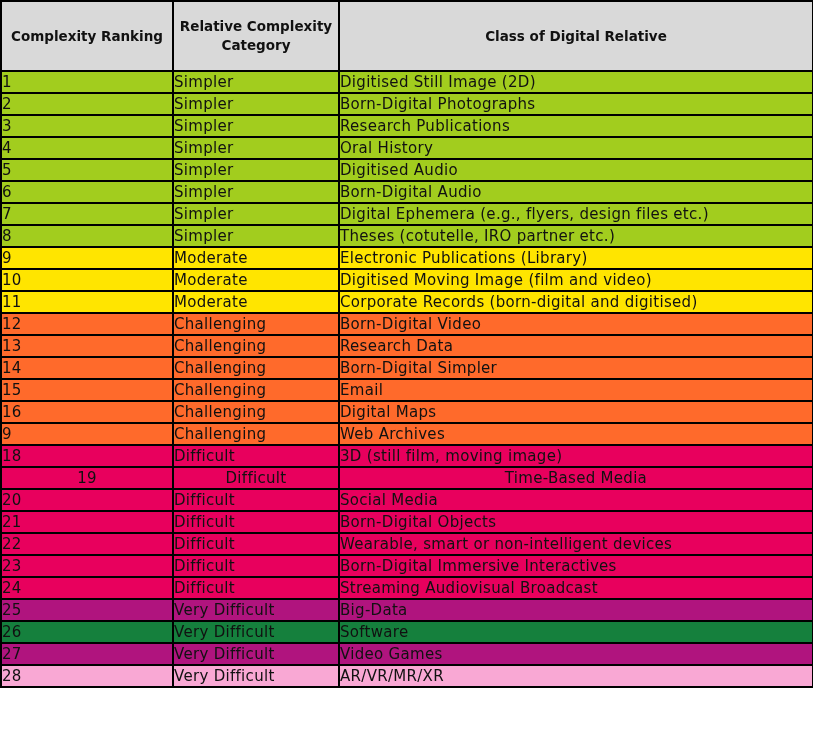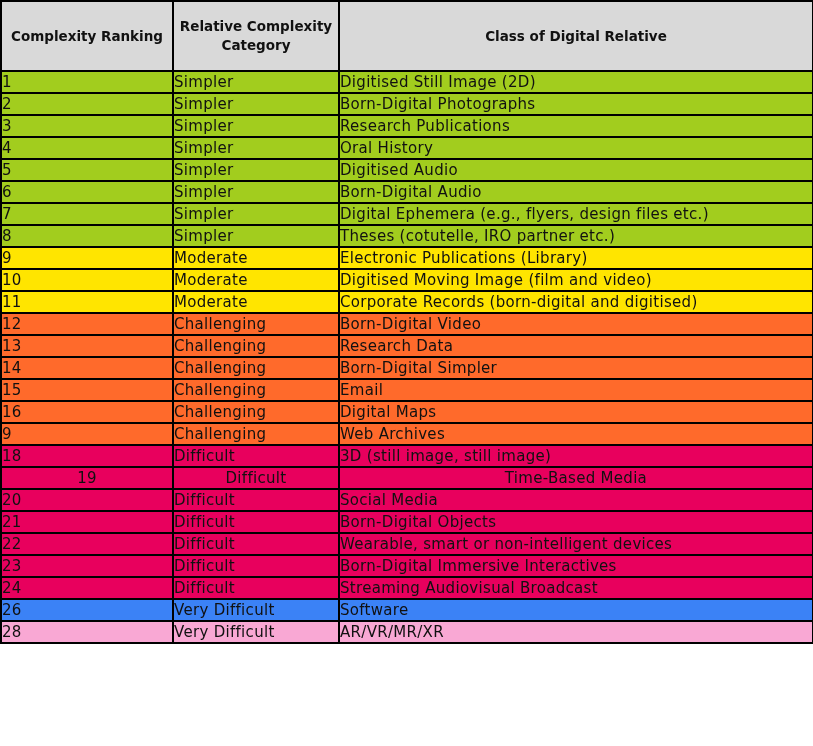--- a/index.html
+++ b/index.html
@@ -140,21 +140,21 @@
     <td class="cls">Digital Maps</td>
   </tr>
       <tr style="background: rgb(255, 106, 43);">
     <td class="rank">9</td>
     <td class="cat">Challenging</td>
     <td class="cls">Web Archives</td>
   </tr>
       <tr style="background: rgb(232, 0, 93);">
     <td class="rank">18</td>
     <td class="cat">Difficult</td>
-    <td class="cls">3D (still image, still image)</td>
+    <td class="cls">3D (still film, moving image)</td>
   </tr>
       <tr style="background: rgb(232, 0, 93); text-align: center;">
     <td class="rank">19</td>
     <td class="cat">Difficult</td>
     <td class="cls">Time-Based Media</td>
   </tr>
       <tr style="background: rgb(232, 0, 93);">
     <td class="rank">20</td>
     <td class="cat">Difficult</td>
     <td class="cls">Social Media</td>
@@ -172,24 +172,34 @@
       <tr style="background: rgb(232, 0, 93);">
     <td class="rank">23</td>
     <td class="cat">Difficult</td>
     <td class="cls">Born-Digital Immersive Interactives</td>
   </tr>
       <tr style="background: rgb(232, 0, 93);">
     <td class="rank">24</td>
     <td class="cat">Difficult</td>
     <td class="cls">Streaming Audiovisual Broadcast</td>
   </tr>
-      <tr style="background: #3b82f6; margin-left: 35px;">
+      <tr style="background: rgb(176, 20, 126);">
+    <td class="rank">25</td>
+    <td class="cat">Very Difficult</td>
+    <td class="cls">Big-Data</td>
+  </tr>
+      <tr style="background: #15803d; margin-left: 35px;">
     <td class="rank">26</td>
     <td class="cat">Very Difficult</td>
     <td class="cls">Software</td>
+  </tr>
+      <tr style="background: rgb(176, 20, 126);">
+    <td class="rank">27</td>
+    <td class="cat">Very Difficult</td>
+    <td class="cls">Video Games</td>
   </tr>
       <tr style="background: #f9a8d4;">
     <td class="rank">28</td>
     <td class="cat">Very Difficult</td>
     <td class="cls">AR/VR/MR/XR</td>
   </tr>
     </tbody>
 </table>
 
 </body></html>

